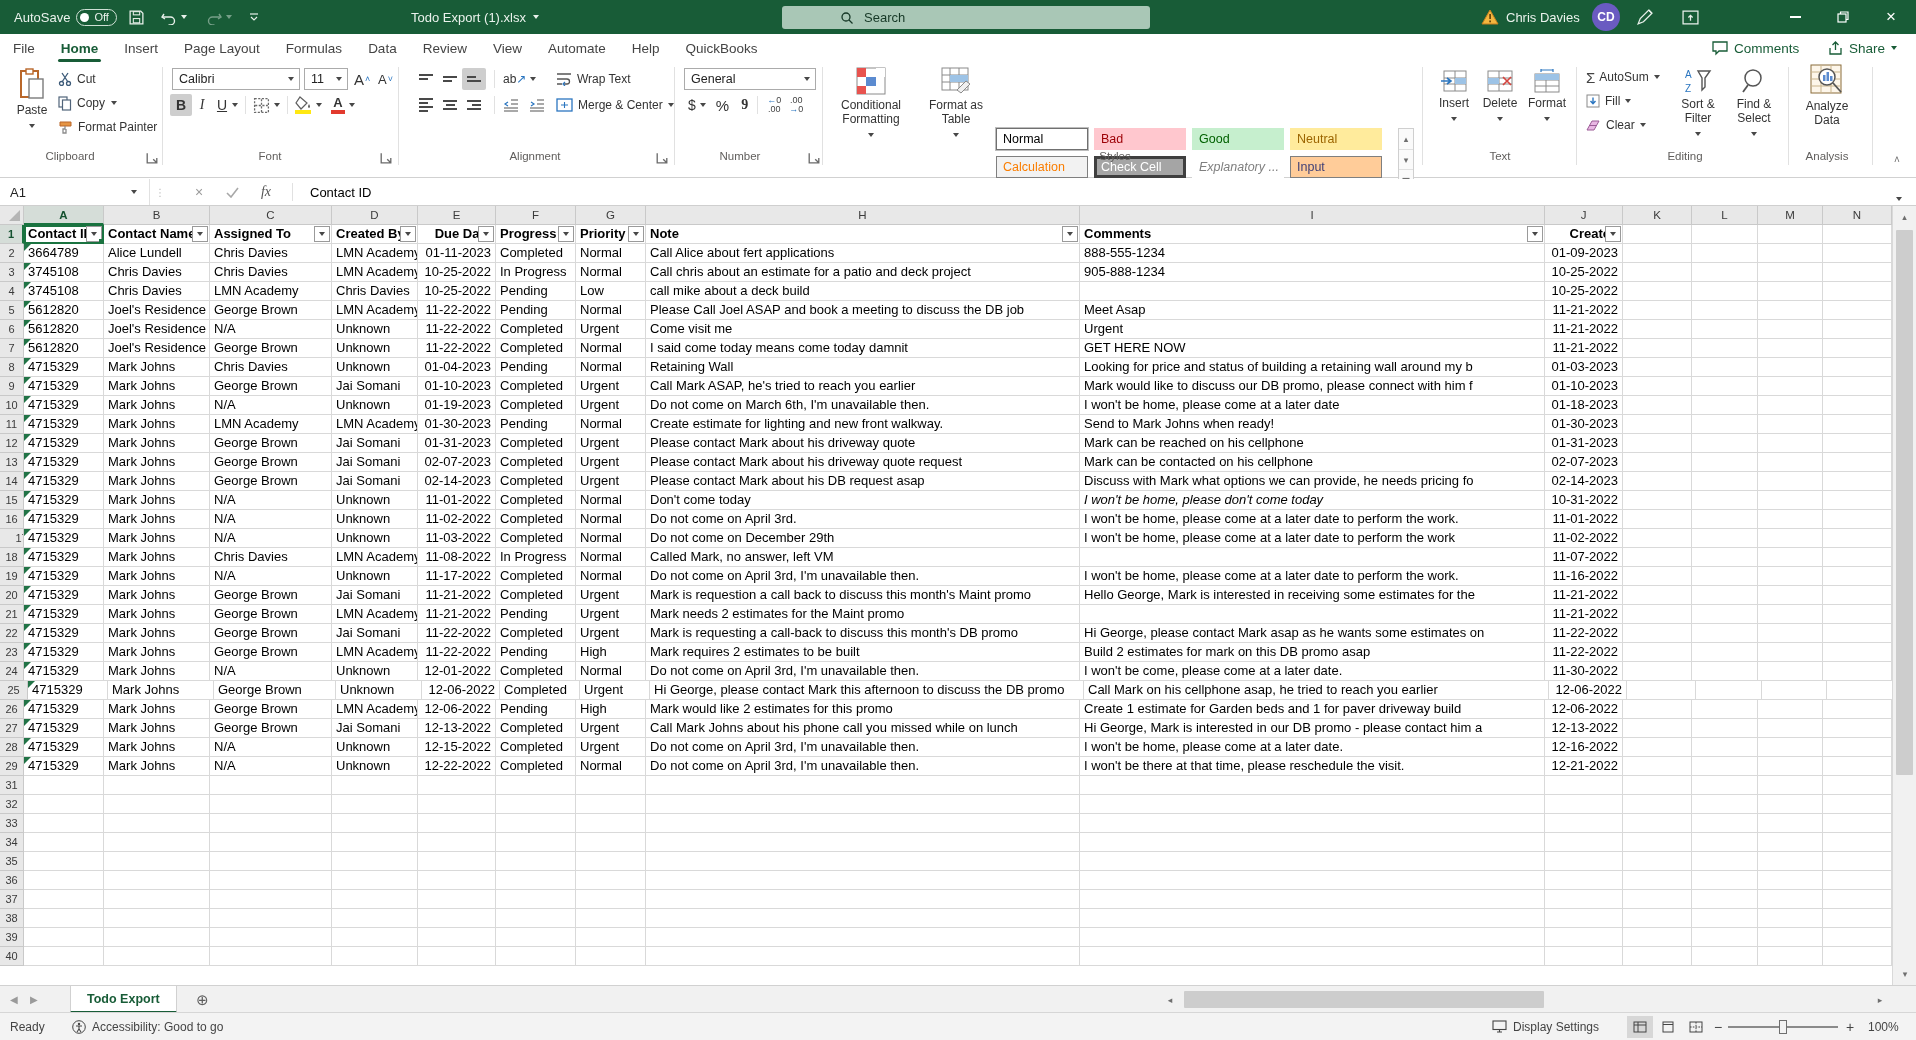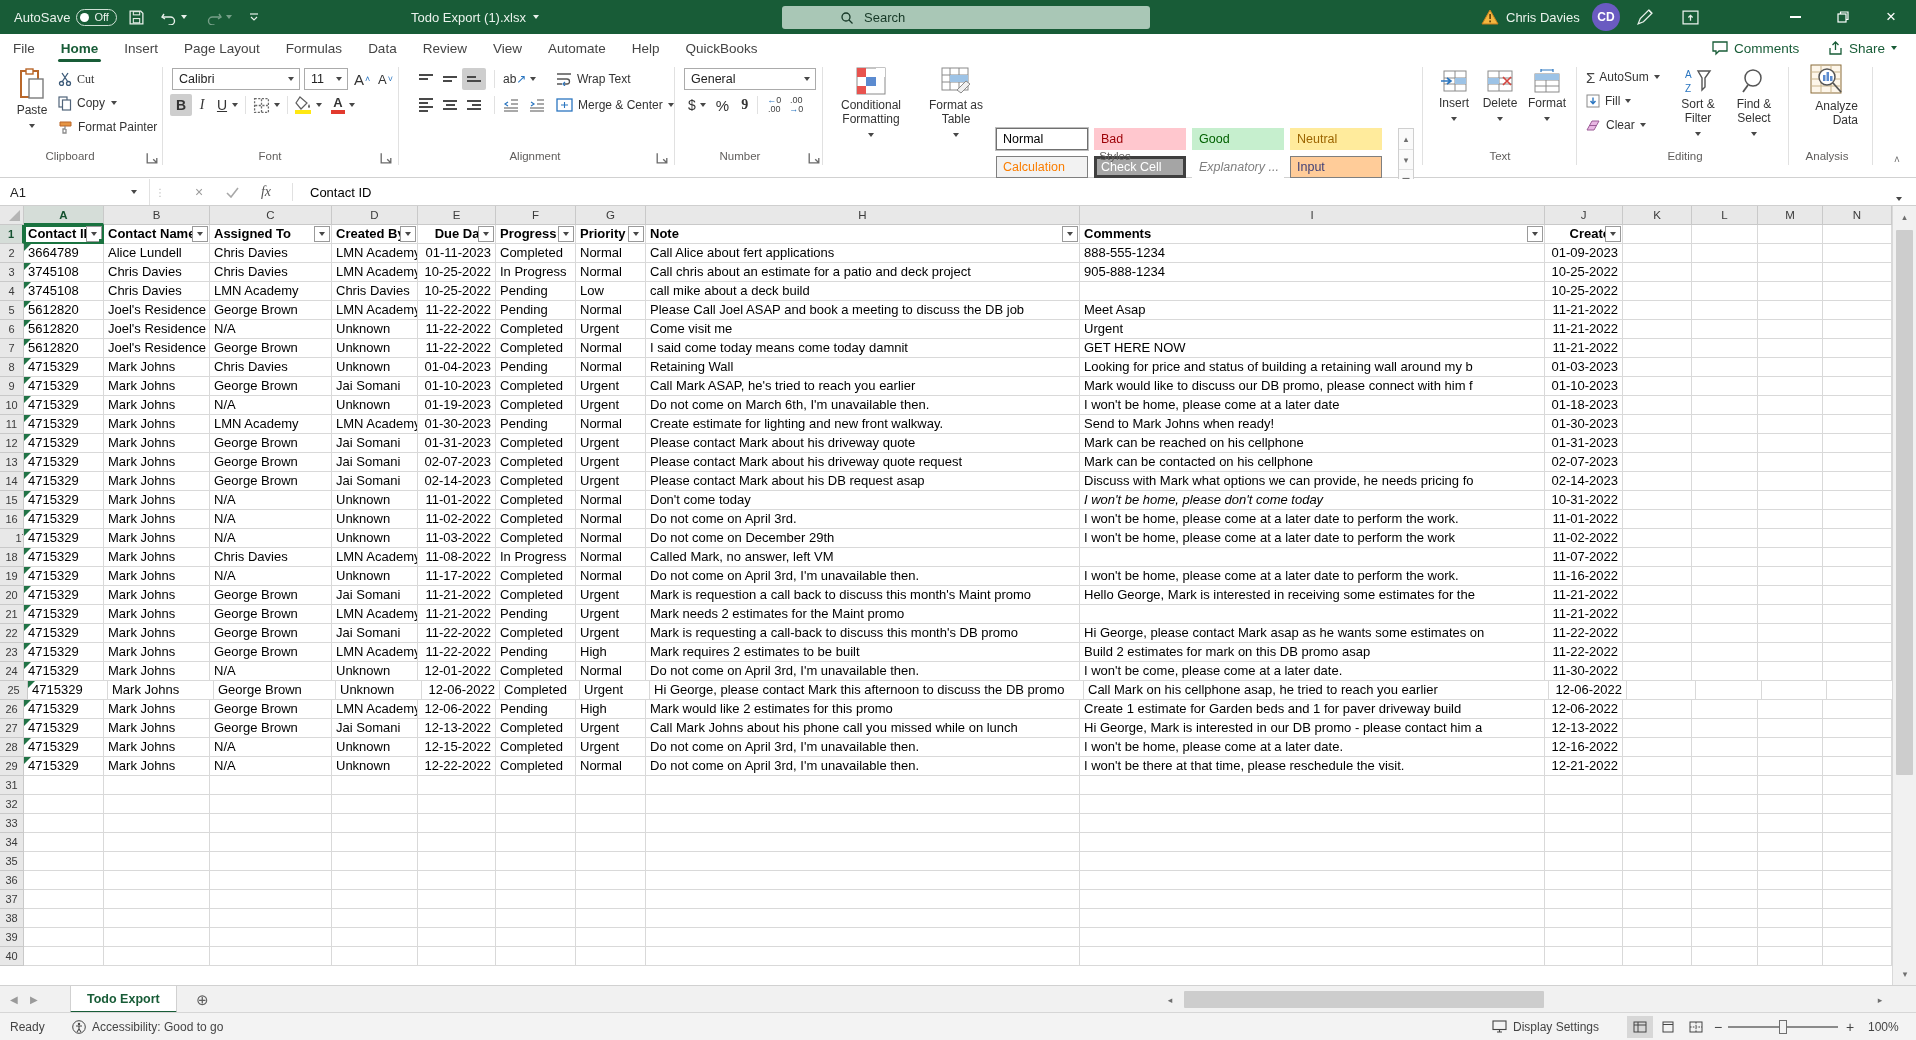--- a/index.html
+++ b/index.html
@@ -210,21 +210,21 @@
 
   <div class="rbtn-big" style="left:8px;">
     <svg width="26" height="32" viewBox="0 0 26 32" style="margin-top:4px;">
         <rect x="2" y="3" width="17" height="26" fill="none" stroke="#b9672a" stroke-width="2"></rect>
         <rect x="7" y="1" width="7" height="5" fill="#fff" stroke="#b9672a" stroke-width="1.4"></rect>
         <rect x="10" y="11" width="14" height="19" fill="#fff" stroke="#7b7b7b" stroke-width="1.4"></rect>
       </svg>
     <div class="rlbl">Paste</div>
     <span class="chev dark"></span>
   </div>
-  <div class="rsmall" style="left:58px; top:6px;font-family:Liberation Serif, serif;">
+  <div class="rsmall" style="left:58px; top:6px;">
     <svg width="14" height="14" viewBox="0 0 14 14" style="margin-right:5px;">
         <path d="M4 1 l6 9 M10 1 l-6 9" stroke="#3c5a78" stroke-width="1.3"></path>
         <circle cx="3.5" cy="11.5" r="2" fill="none" stroke="#3c5a78" stroke-width="1.3"></circle>
         <circle cx="10.5" cy="11.5" r="2" fill="none" stroke="#3c5a78" stroke-width="1.3"></circle>
       </svg>
     <span>Cut</span>
   </div>
   <div class="rsmall" style="left:58px; top:30px;">
     <svg width="14" height="15" viewBox="0 0 14 15" style="margin-right:5px;">
         <rect x="1" y="1" width="8" height="10" fill="#fff" stroke="#50647a" stroke-width="1.2"></rect>
@@ -504,21 +504,21 @@
   <div class="rbtn-big" style="left:1796px; width:62px;">
     <svg width="34" height="32" viewBox="0 0 34 32">
         <rect x="1" y="1" width="30" height="28" fill="#fdf6ea" stroke="#8a6d3a"></rect>
         <path d="M1 8 h30 M1 15 h30 M1 22 h30 M11 1 v28 M21 1 v28" stroke="#c9b48c"></path>
         <circle cx="17" cy="13" r="8" fill="#fff" stroke="#555" stroke-width="1.5"></circle>
         <rect x="13" y="11" width="2.5" height="6" fill="#5b8bd0"></rect>
         <rect x="16.5" y="8" width="2.5" height="9" fill="#5b8bd0"></rect>
         <rect x="20" y="12" width="2.5" height="5" fill="#5b8bd0"></rect>
         <path d="M23 19 l8 9" stroke="#555" stroke-width="1.8"></path>
       </svg>
-    <div class="rlbl" style="line-height:14px;text-align:right;">Analyze Data</div>
+    <div class="rlbl" style="line-height:14px;">Analyze Data</div>
   </div>
   <div class="rgroup-label" style="left:1782px; width:90px;">Analysis</div>
   <div class="vdiv" style="left:1872px;"></div>
   <div class="abs" style="left:1894px; top:92px; color:#6a6a6a; font-size:10px;">˄</div>
 </div>
 
 <div id="formulabar">
   <div id="namebox">
     <span>A1</span>
     <span class="chev dark" style="position:absolute; right:12px;"></span>

